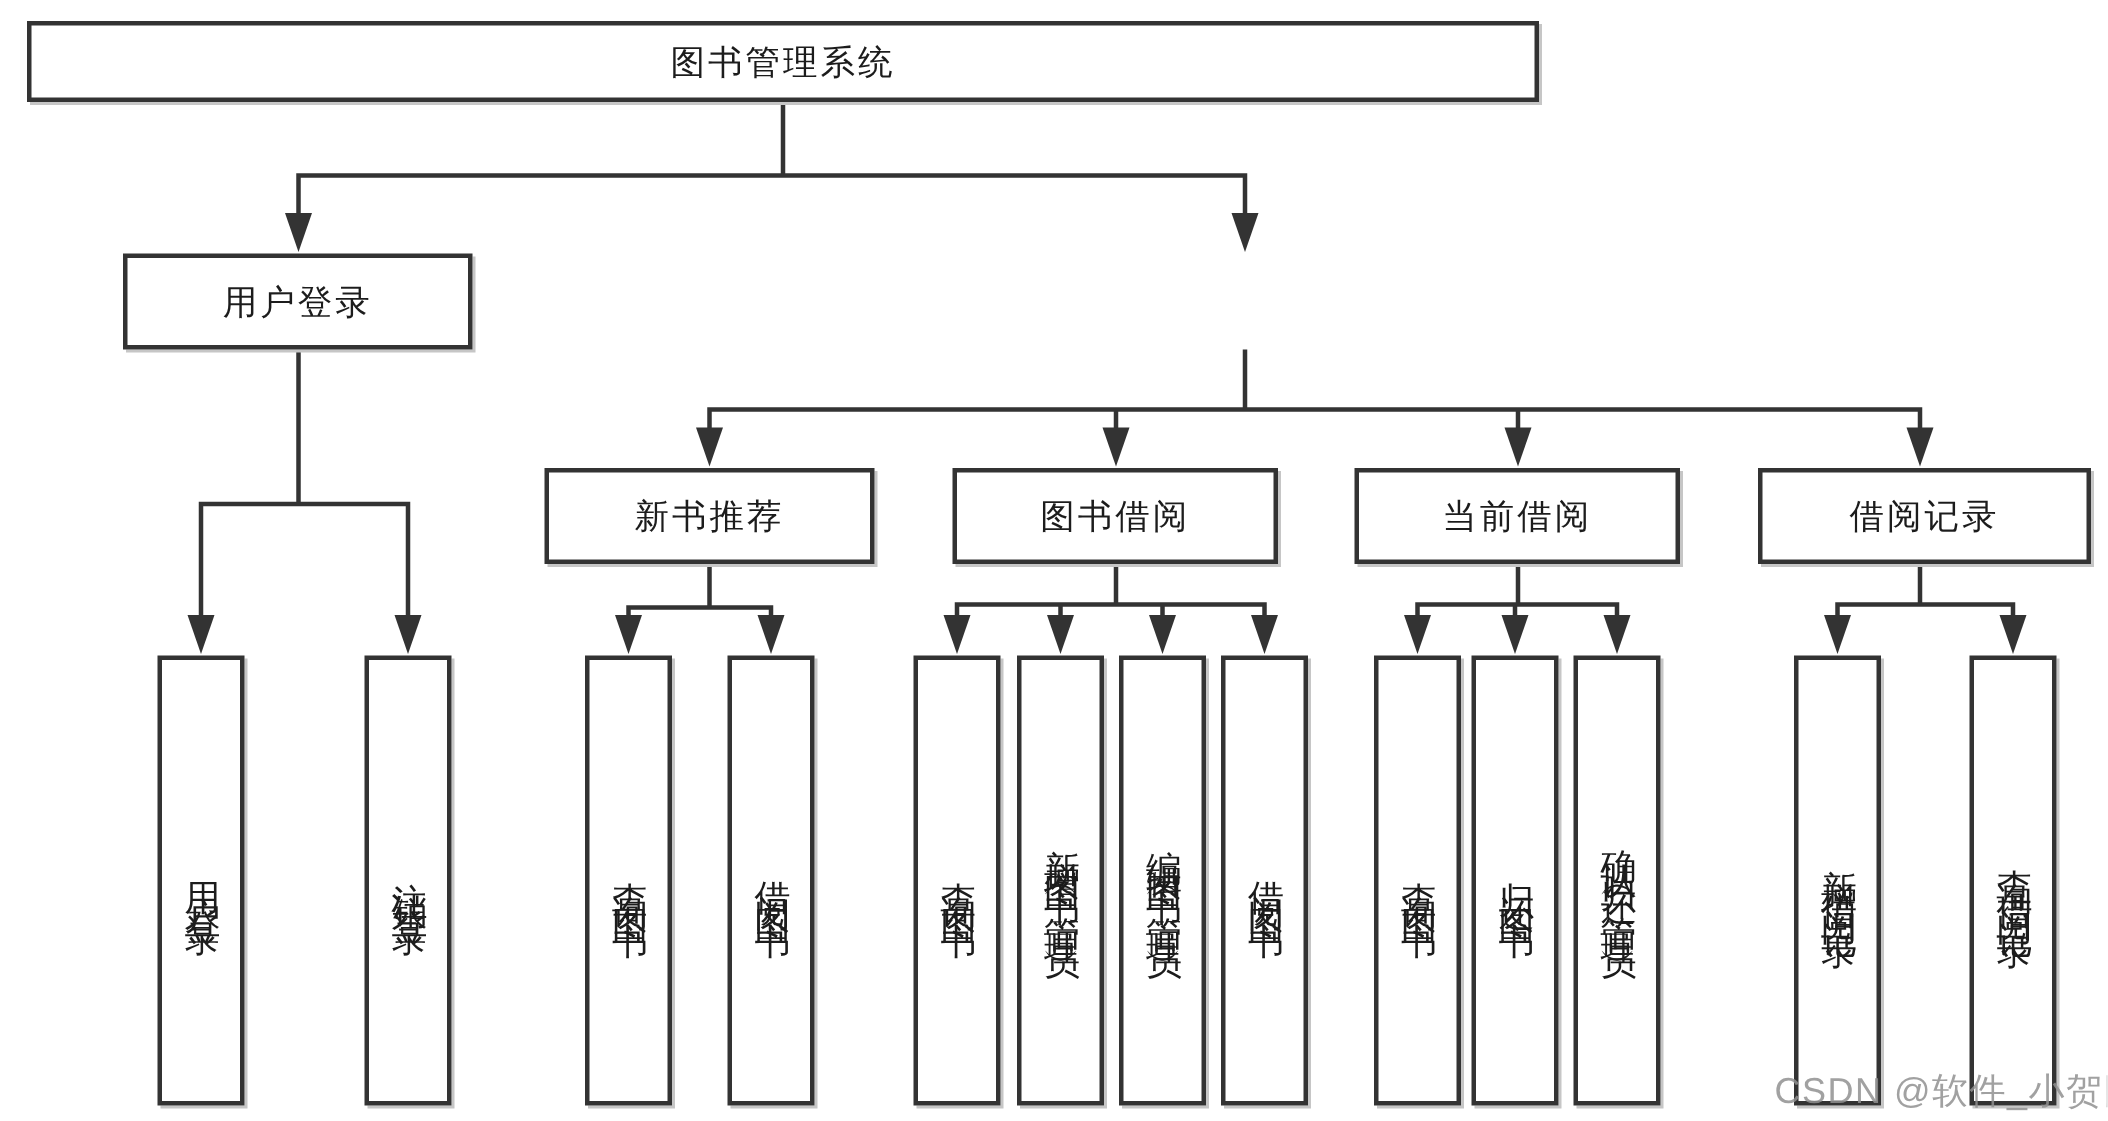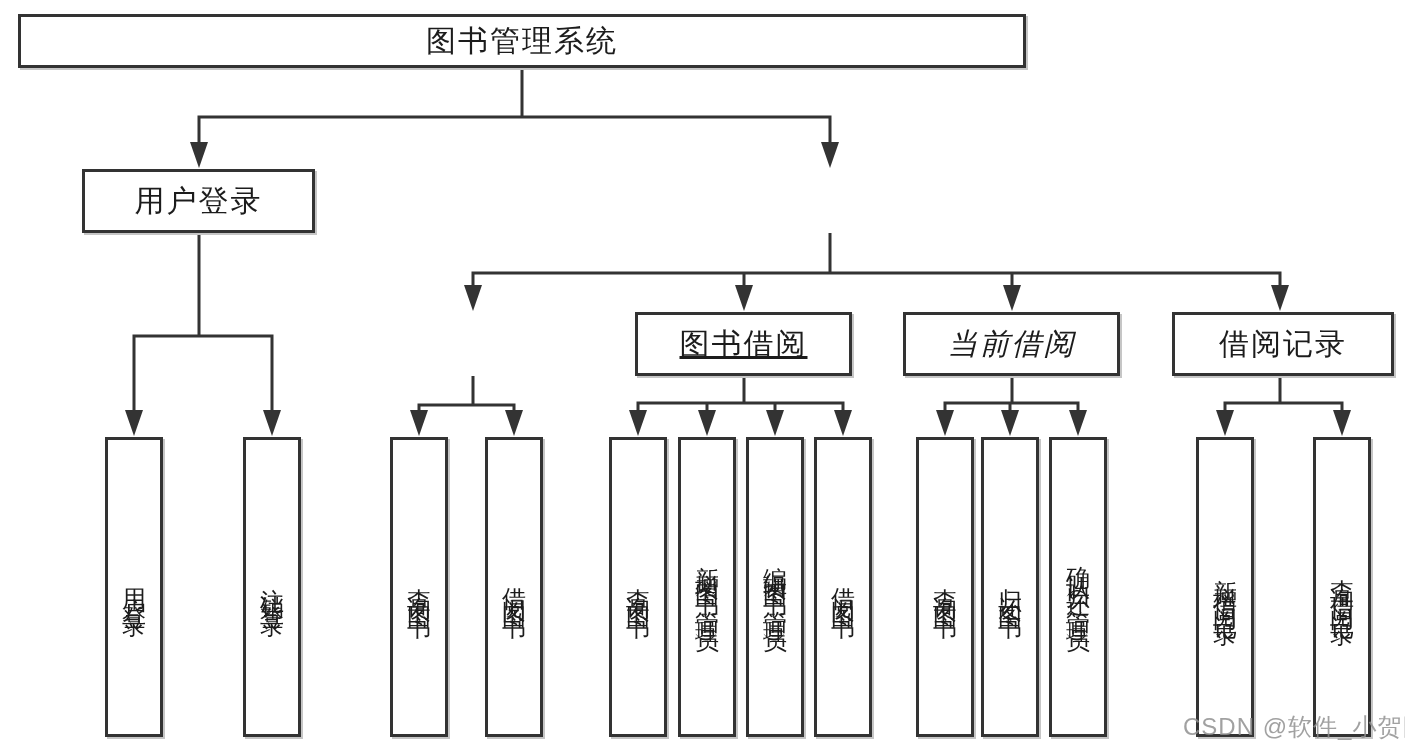--- a/index.html
+++ b/index.html
@@ -12,21 +12,21 @@
   }
   .wires{position:absolute;left:0;top:0;width:1405px;height:747px;}
   .box{
     position:absolute;
     box-sizing:border-box;
     background:#ffffff;
     border:3px solid #333333;
     box-shadow:2px 2px 0 #c6c6c6;
     display:flex;align-items:center;justify-content:center;
     color:#1c1c1c;
-    font-size:30px;
+    font-size:23px;
     letter-spacing:2px;
     text-align:right;
     white-space:nowrap;
   }
   .vbox{
     position:absolute;
     box-sizing:border-box;
     background:#ffffff;
     border:3px solid #333333;
     box-shadow:2px 2px 0 #c6c6c6;
@@ -93,22 +93,23 @@
       <polygon points="1078,436 1069,410 1087,410"></polygon>
       <polygon points="1225,436 1216,410 1234,410"></polygon>
       <polygon points="1342,436 1333,410 1351,410"></polygon>
     </g>
   </svg>
 
   <div class="box" style="left:18px;top:14px;width:1008px;height:54px;">图书管理系统</div>
 
   <div class="box" style="left:82px;top:169px;width:233px;height:64px;">用户登录</div>
 
-  <div class="box" style="left:635px;top:312px;width:217px;height:64px;text-decoration:underline;">图书借阅</div>
-  <div class="box" style="left:903px;top:312px;width:217px;height:64px;font-style:italic;">当前借阅</div>
+  <div class="box" style="left:363px;top:312px;width:220px;height:64px;">新书推荐</div>
+  <div class="box" style="left:635px;top:312px;width:217px;height:64px;">图书借阅</div>
+  <div class="box" style="left:903px;top:312px;width:217px;height:64px;">当前借阅</div>
   <div class="box" style="left:1172px;top:312px;width:222px;height:64px;">借阅记录</div>
 
   <div class="vbox" style="left:105px;top:437px;width:58px;height:300px;">
     <span class="vlabel">用户登录</span>
   </div>
   <div class="vbox" style="left:243px;top:437px;width:58px;height:300px;">
     <span class="vlabel">注销登录</span>
   </div>
 
   <div class="vbox" style="left:390px;top:437px;width:58px;height:300px;">

